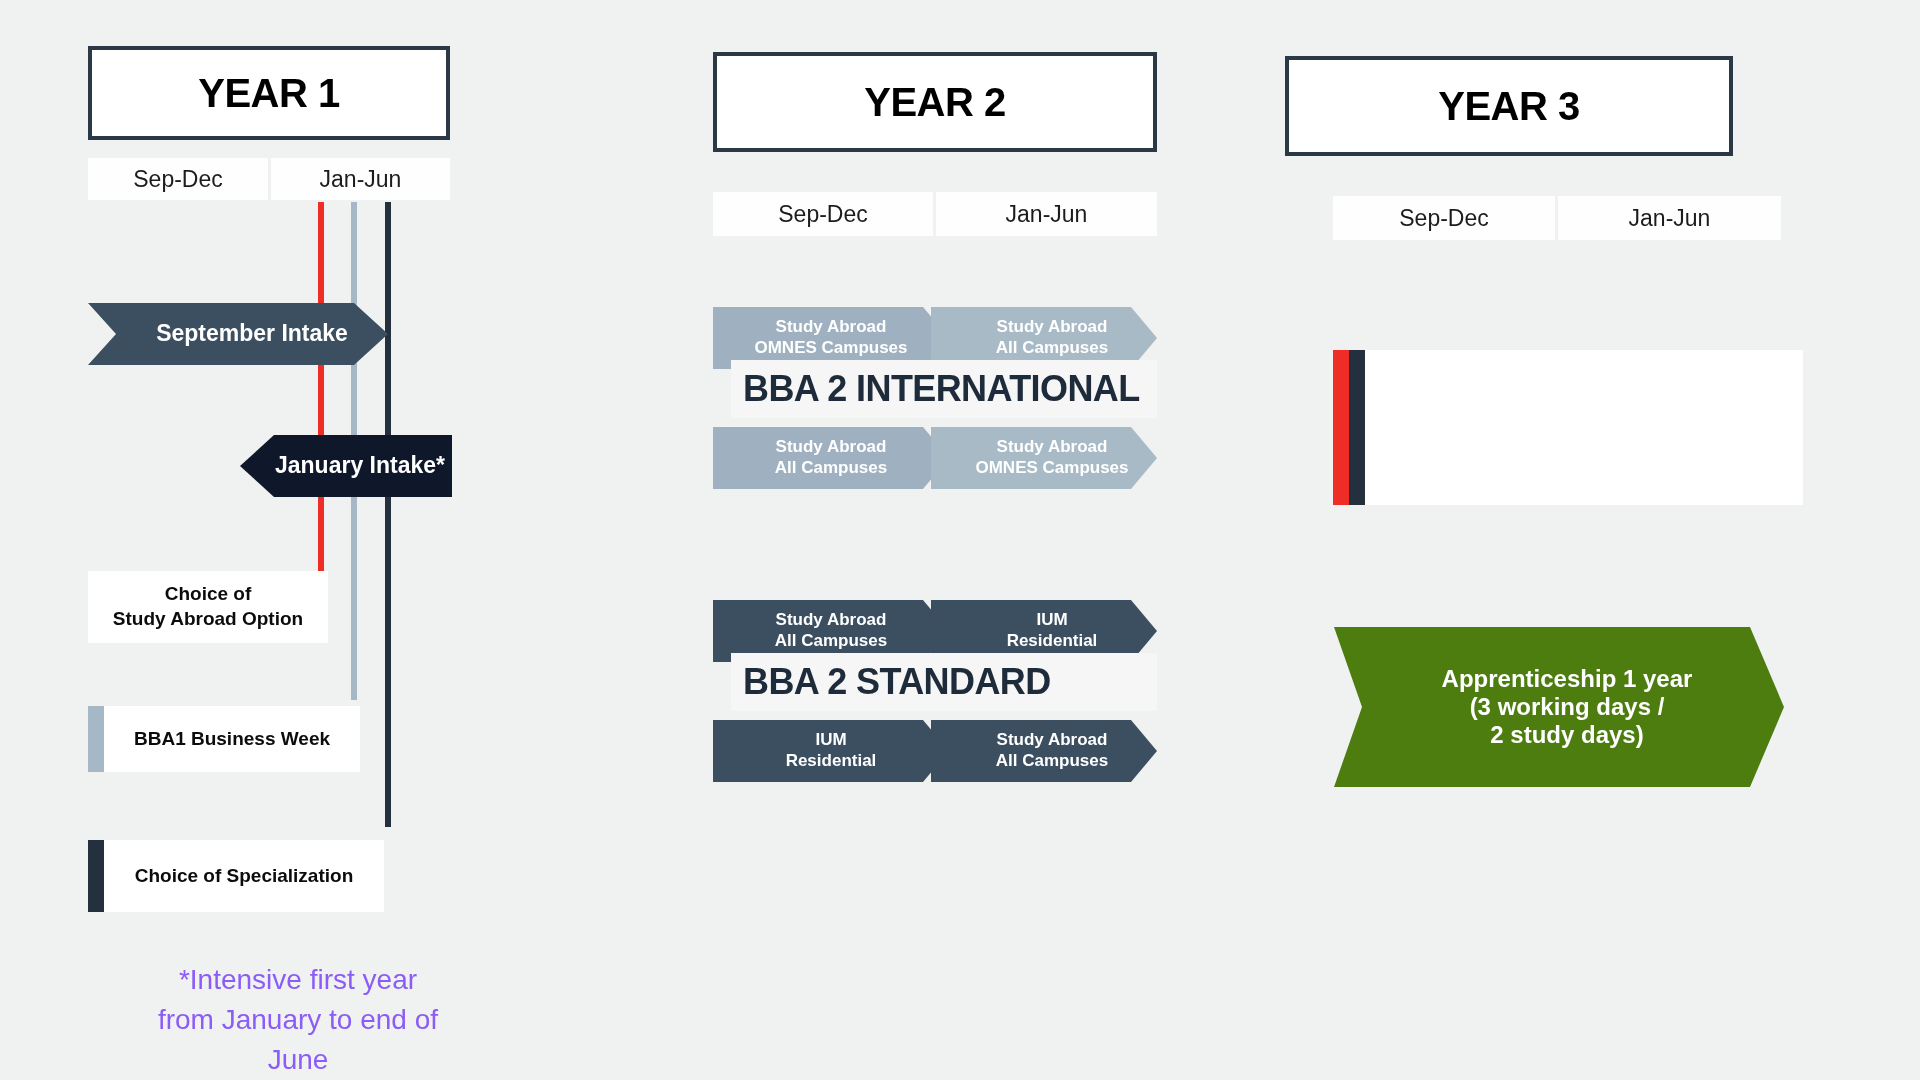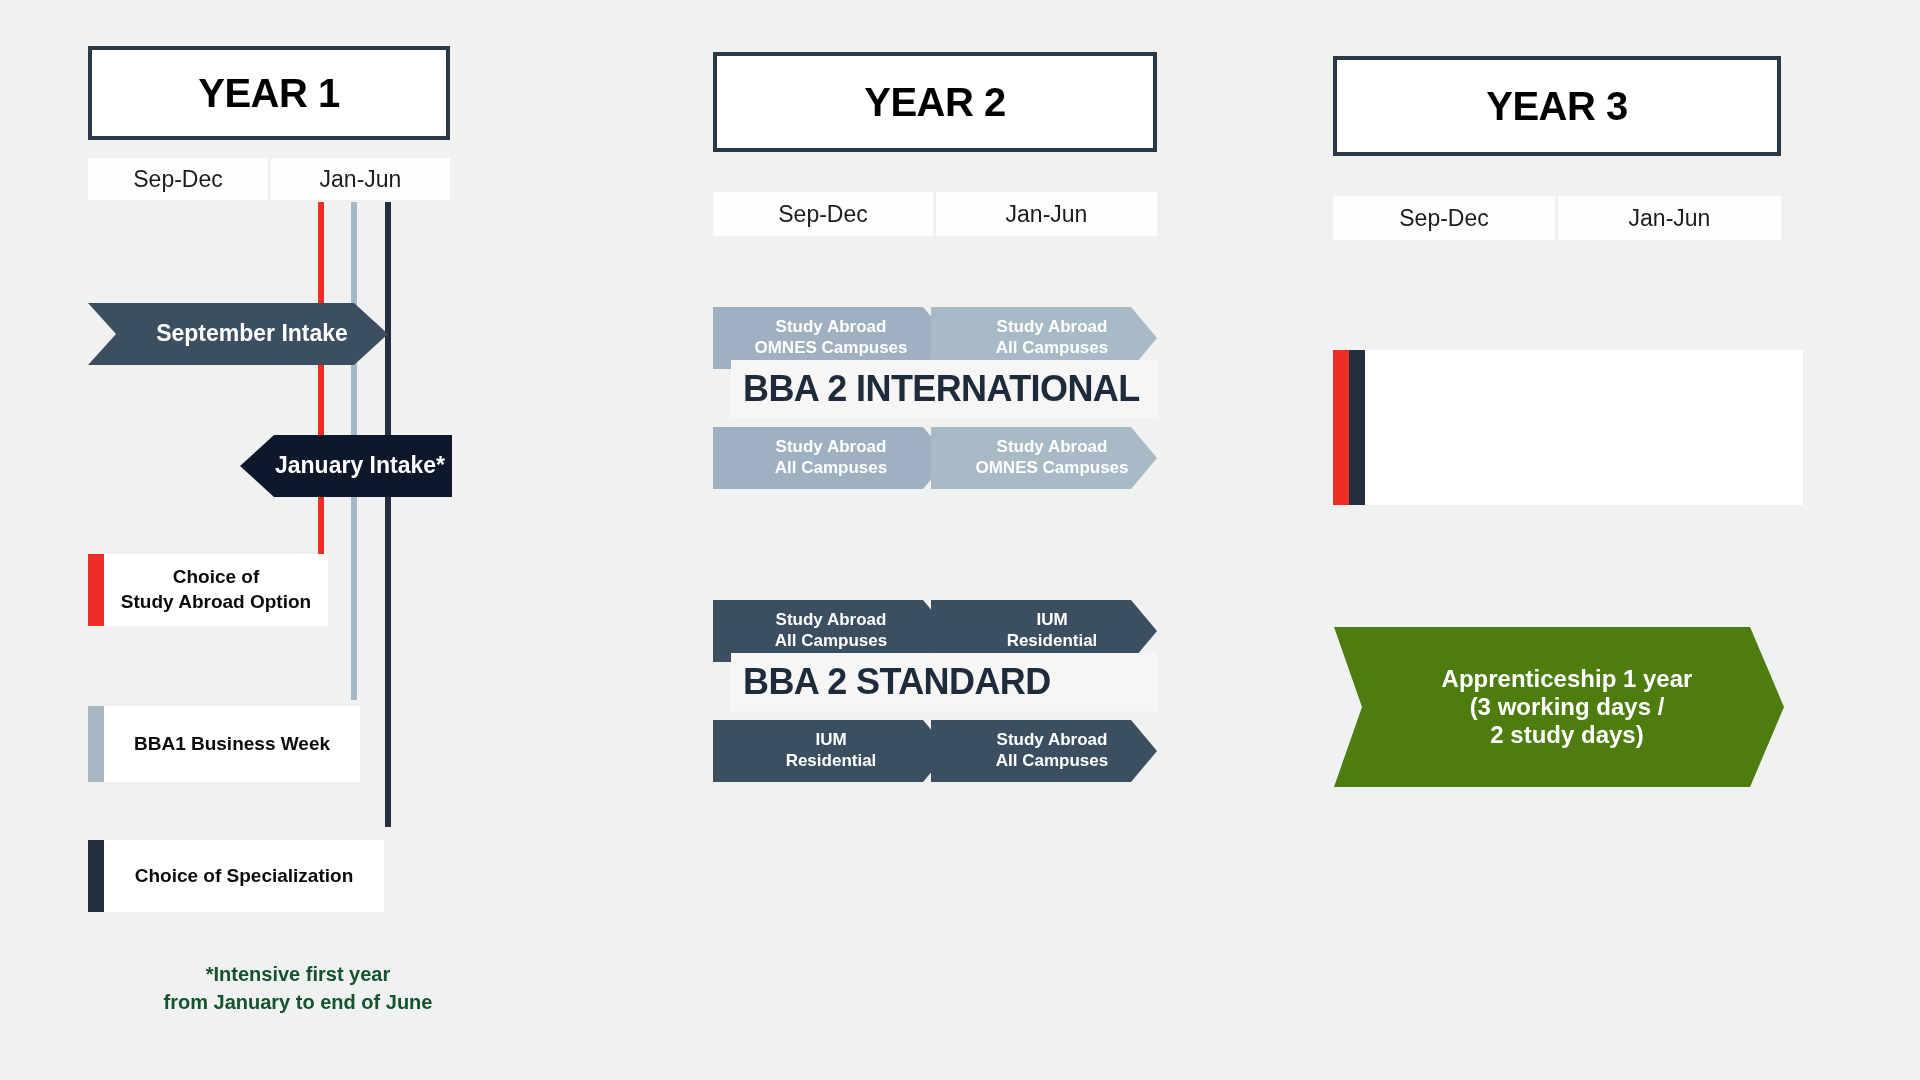--- a/index.html
+++ b/index.html
@@ -57,21 +57,21 @@
     background: #ffffff;
     display: flex; align-items: center; justify-content: center;
     text-align: center;
     font-weight: 700; font-size: 19px; color: #0c0c0c;
     line-height: 1.3; padding: 0 14px; flex: 1;
   }
 
   
   .footnote {
     position: absolute; text-align: center;
-    font-size: 20px; color: #14532d; line-height: 1.42; font-weight: bold;
+    font-size: 28px; color: #8b5cf6; line-height: 1.42;
   }
 
   
   .prog-block { position: absolute; }
   .prog-row { position: relative; height: 62px; }
   .chev {
     position: absolute; top: 0; height: 100%;
     display: flex; align-items: center; justify-content: center;
     color: #ffffff; font-weight: 700; font-size: 17px;
     text-align: center; line-height: 1.22;
@@ -115,28 +115,28 @@
   <div class="vline" style="left:385px; top:202px; width:6px; height:625px; background:#24303d;"></div>
 
   <div class="banner notch-right" style="left:88px; top:303px; width:300px; height:62px; background:#3c4f61; font-size:23px;">
     <span style="transform:translateX(14px);">September Intake</span>
   </div>
 
   <div class="banner point-both" style="left:240px; top:435px; width:212px; height:62px; background:#0f172a; font-size:23px;">
     <span style="transform:translateX(14px);">January Intake*</span>
   </div>
 
-  <div class="legend-row" style="left:88px; top:554px; width:240px; height:72px;">
+  <div class="legend-row" style="left:88px; top:571px; width:240px; height:72px;flex-direction:column;">
     <div class="legend-accent" style="background:#ee2d27;"></div>
     <div class="legend-panel">
       <span><span>Choice of</span><br><span>Study Abroad Option</span></span>
     </div>
   </div>
 
-  <div class="legend-row" style="left:88px; top:706px; width:272px; height:76px;">
+  <div class="legend-row" style="left:88px; top:706px; width:272px; height:66px;">
     <div class="legend-accent" style="background:#a6b7c5;"></div>
     <div class="legend-panel">BBA1 Business Week</div>
   </div>
 
   <div class="legend-row" style="left:88px; top:840px; width:296px; height:72px;">
     <div class="legend-accent" style="background:#24303d;"></div>
     <div class="legend-panel">Choice of Specialization</div>
   </div>
 
   <div class="footnote" style="left:128px; top:960px; width:340px;">
@@ -195,21 +195,21 @@
     <div class="prog-row">
       <div class="chev" style="left:0; width:236px; background:#3c4f61;">
         <span><span>IUM</span><br><span>Residential</span></span>
       </div>
       <div class="chev" style="left:218px; width:226px; background:#3c4f61;">
         <span style="transform:translateX(8px);"><span>Study Abroad</span><br><span>All Campuses</span></span>
       </div>
     </div>
   </div>
 
-  <div class="year-box" style="left:1333px; top:56px; width:448px; height:100px;">
+  <div class="year-box" style="left:1285px; top:56px; width:448px; height:100px;">
     <span class="year-label">YEAR 3</span>
   </div>
 
   <div class="sem-strip" style="left:1333px; top:196px; width:448px; height:44px;">
     <div class="sem-cell" style="width:222px;">Sep-Dec</div>
     <div class="sem-gap"></div>
     <div class="sem-cell" style="width:223px;">Jan-Jun</div>
   </div>
 
   <div class="split-panel" style="left:1333px; top:350px; width:470px; height:155px;">

